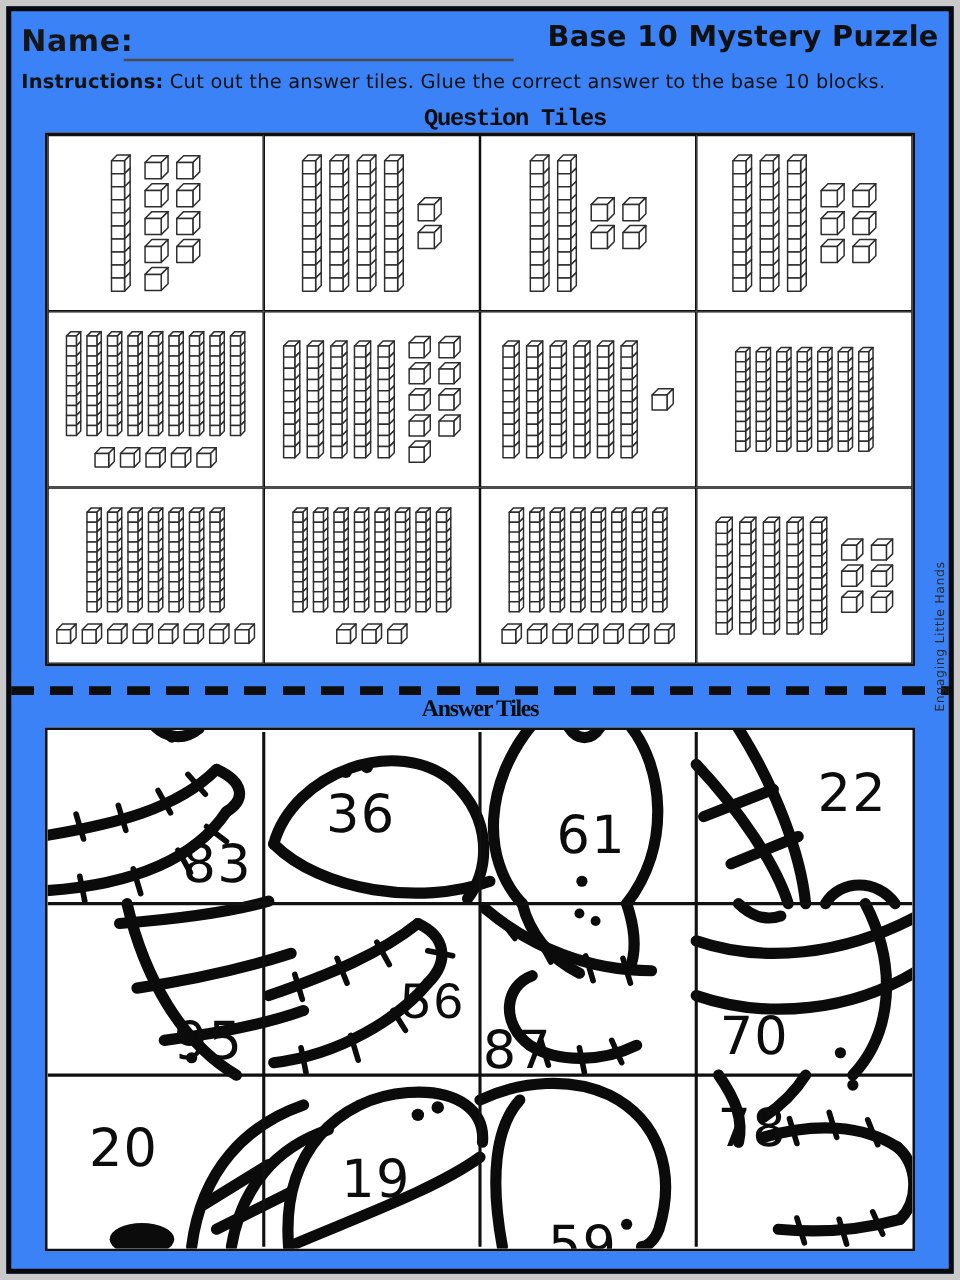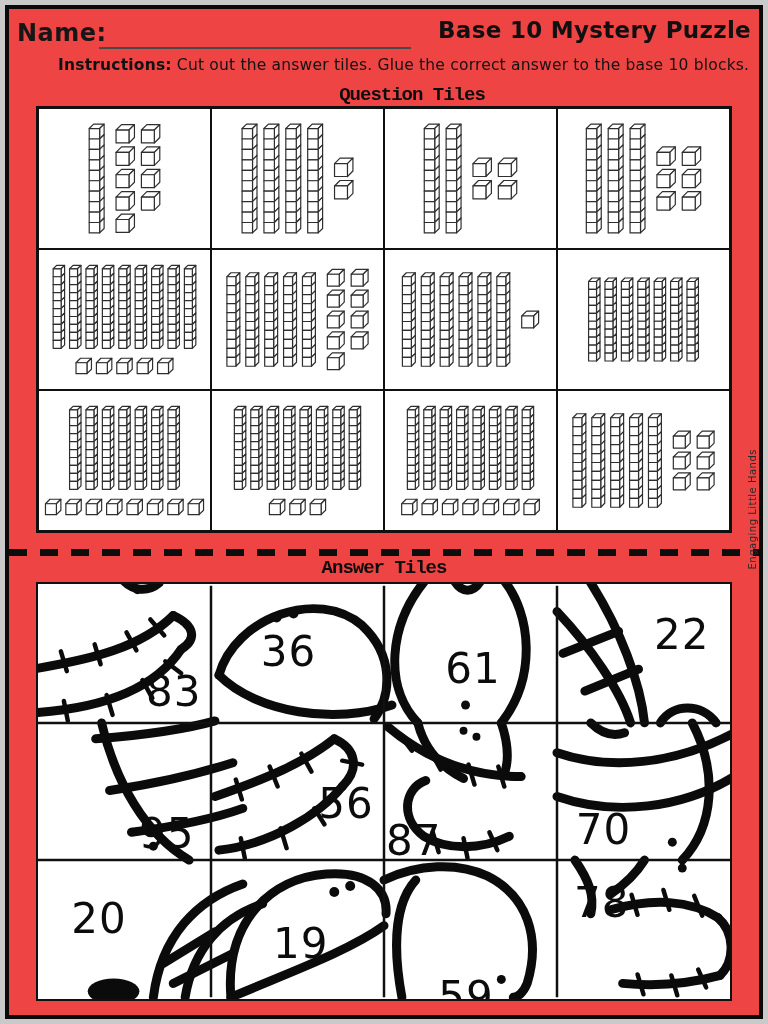--- a/index.html
+++ b/index.html
@@ -1,27 +1,27 @@
 <!DOCTYPE html>
 <html><head>
 <meta charset="utf-8">
 <style>
   * { margin:0; padding:0; box-sizing:border-box; }
   body { width:768px; height:1024px; background:#c9c9c9; font-family:"DejaVu Sans", sans-serif; position:relative; overflow:hidden; }
-  .sheet { position:absolute; left:5px; top:5px; width:758px; height:1014px; border:4px solid #0a0a0a; background:#ef4444; }
+  .sheet { position:absolute; left:5px; top:5px; width:758px; height:1014px; border:4px solid #0a0a0a; background:#3b82f6; }
 
   .name-label { position:absolute; left:8px; top:10px; font-size:24px; font-weight:bold; color:#161616; letter-spacing:.5px; }
   .name-line { position:absolute; left:90px; top:38px; width:312px; height:0; border-bottom:2.5px solid #4a4a4a; }
   .page-title { position:absolute; right:8px; top:8px; font-size:23px; font-weight:bold; color:#101010; letter-spacing:.3px; }
-  .instructions { position:absolute; left:8px; top:47px; font-size:15.5px; color:#121212; letter-spacing:.2px;margin-left:41px; }
+  .instructions { position:absolute; left:8px; top:47px; font-size:15.5px; color:#121212; letter-spacing:.2px; }
   .instructions b { letter-spacing:.2px; }
 
   .section-title { position:absolute; left:0; width:100%; text-align:center; font-family:"Liberation Mono", monospace; font-weight:bold; font-size:19px; color:#0d0d0d; letter-spacing:-1px; }
   #q-title { top:75px;margin-left:28px; }
-  #a-title { top:548px; }
+  #a-title { top:548px;font-family:Liberation Serif, serif; }
 
   .q-grid { position:absolute; left:27px; top:97px; width:696px; border:2.5px solid #101010; display:grid; grid-template-columns:repeat(4,1fr); background:#fff; }
   .q-cell { height:141px; border:1.2px solid #101010; position:relative; }
   .q-cell svg { display:block; width:100%; height:100%; }
 
   .cut-line { position:absolute; left:0; top:540px; width:100%; height:7px;
     background:repeating-linear-gradient(90deg,#0d0d0d 0 18px,transparent 18px 31px); }
 
   .a-grid { position:absolute; left:27px; top:573px; width:696px; height:419px; border:2.5px solid #101010; background:#fff; overflow:hidden; }
   .a-grid > svg { position:absolute; left:0; top:0; width:100%; height:100%; }
@@ -1752,21 +1752,21 @@
         <circle cx="648" cy="284" r="4.5"></circle>
       </g>
 
       <path d="M174,0 V414 M348,0 V414 M522,0 V414 M0,138 H696 M0,276 H696" stroke="#101010" stroke-width="2.5" fill="none"></path>
     </svg>
   <span class="a-num" style="left: 135.72px; top: 107.261px;">83</span>
       <span class="a-num" style="left: 250.56px; top: 66.864px;">36</span>
       <span class="a-num" style="left: 435px; top: 83.58px;">61</span>
       <span class="a-num" style="left: 643.8px; top: 50.148px;">22</span>
       <span class="a-num" style="left: 128.76px; top: 249.347px;">95</span>
-      <span class="a-num" style="left: 307.98px; top: 218.701px;">56</span>
+      <span class="a-num" style="left: 307.98px; top: 218.701px; font-family: Liberation Mono, monospace;">56</span>
       <span class="a-num" style="left: 375.84px; top: 256.312px;">87</span>
       <span class="a-num" style="left: 565.5px; top: 245.168px; text-align: right;">70</span>
       <span class="a-num" style="left: 60.9px; top: 334.32px;">20</span>
       <span class="a-num" style="left: 262.74px; top: 359.394px;">19</span>
       <span class="a-num" style="left: 428.04px; top: 376.11px; margin-top: 36px;">59</span>
       <span class="a-num" style="left: 563.76px; top: 317.604px;">78</span>
     </div>
 
   <div class="credit">Engaging Little Hands</div>
 </div>

